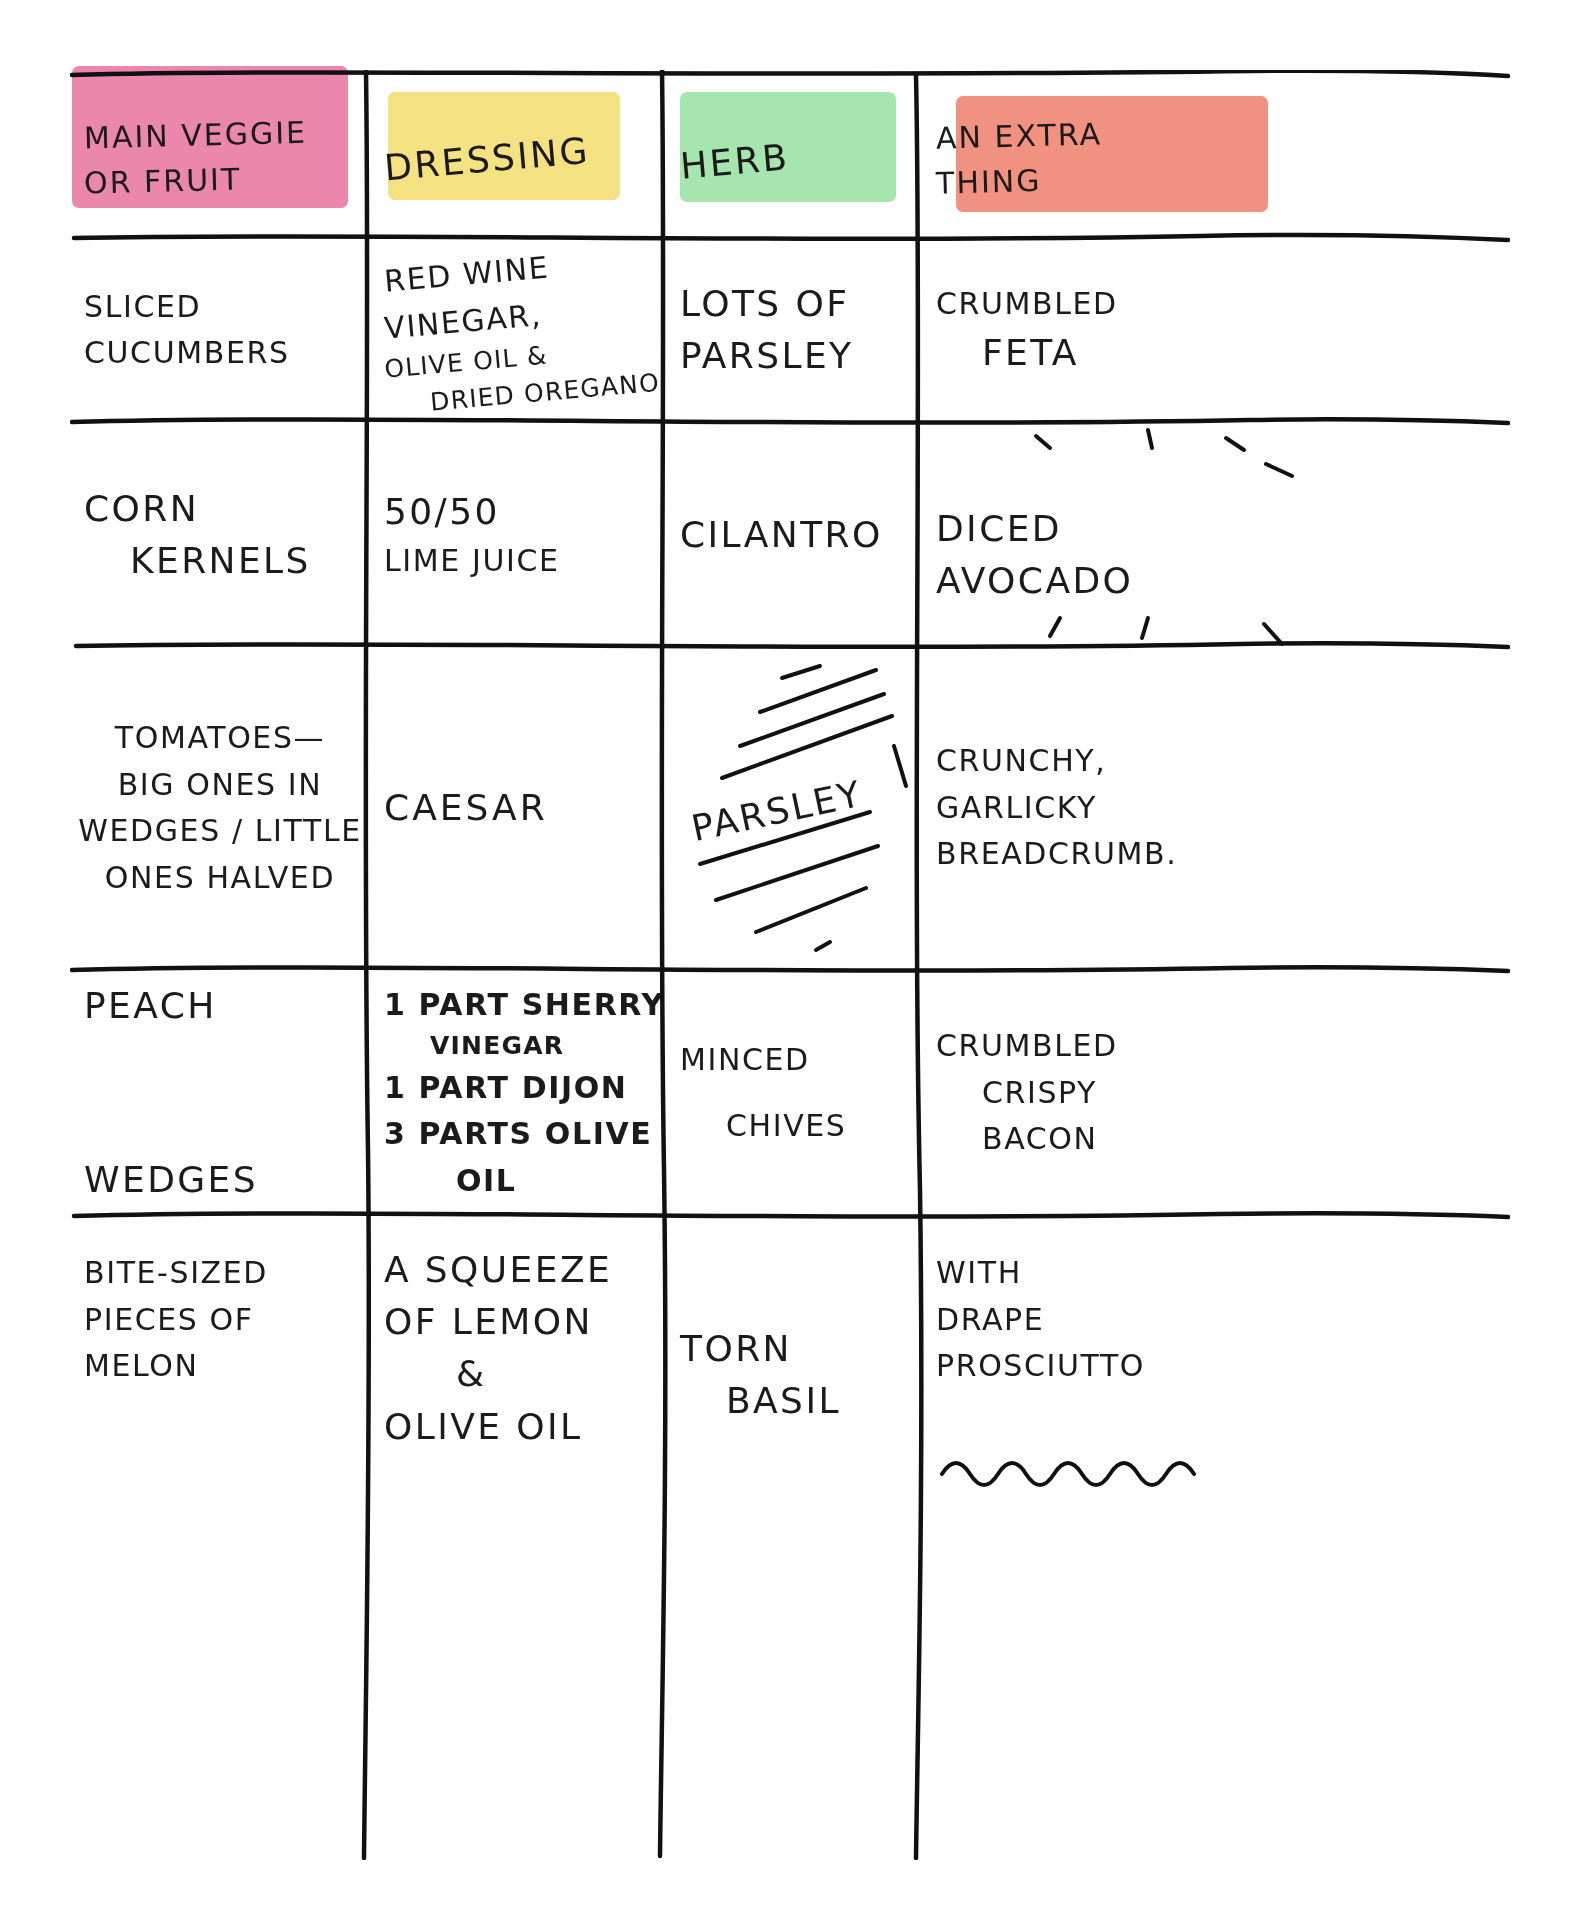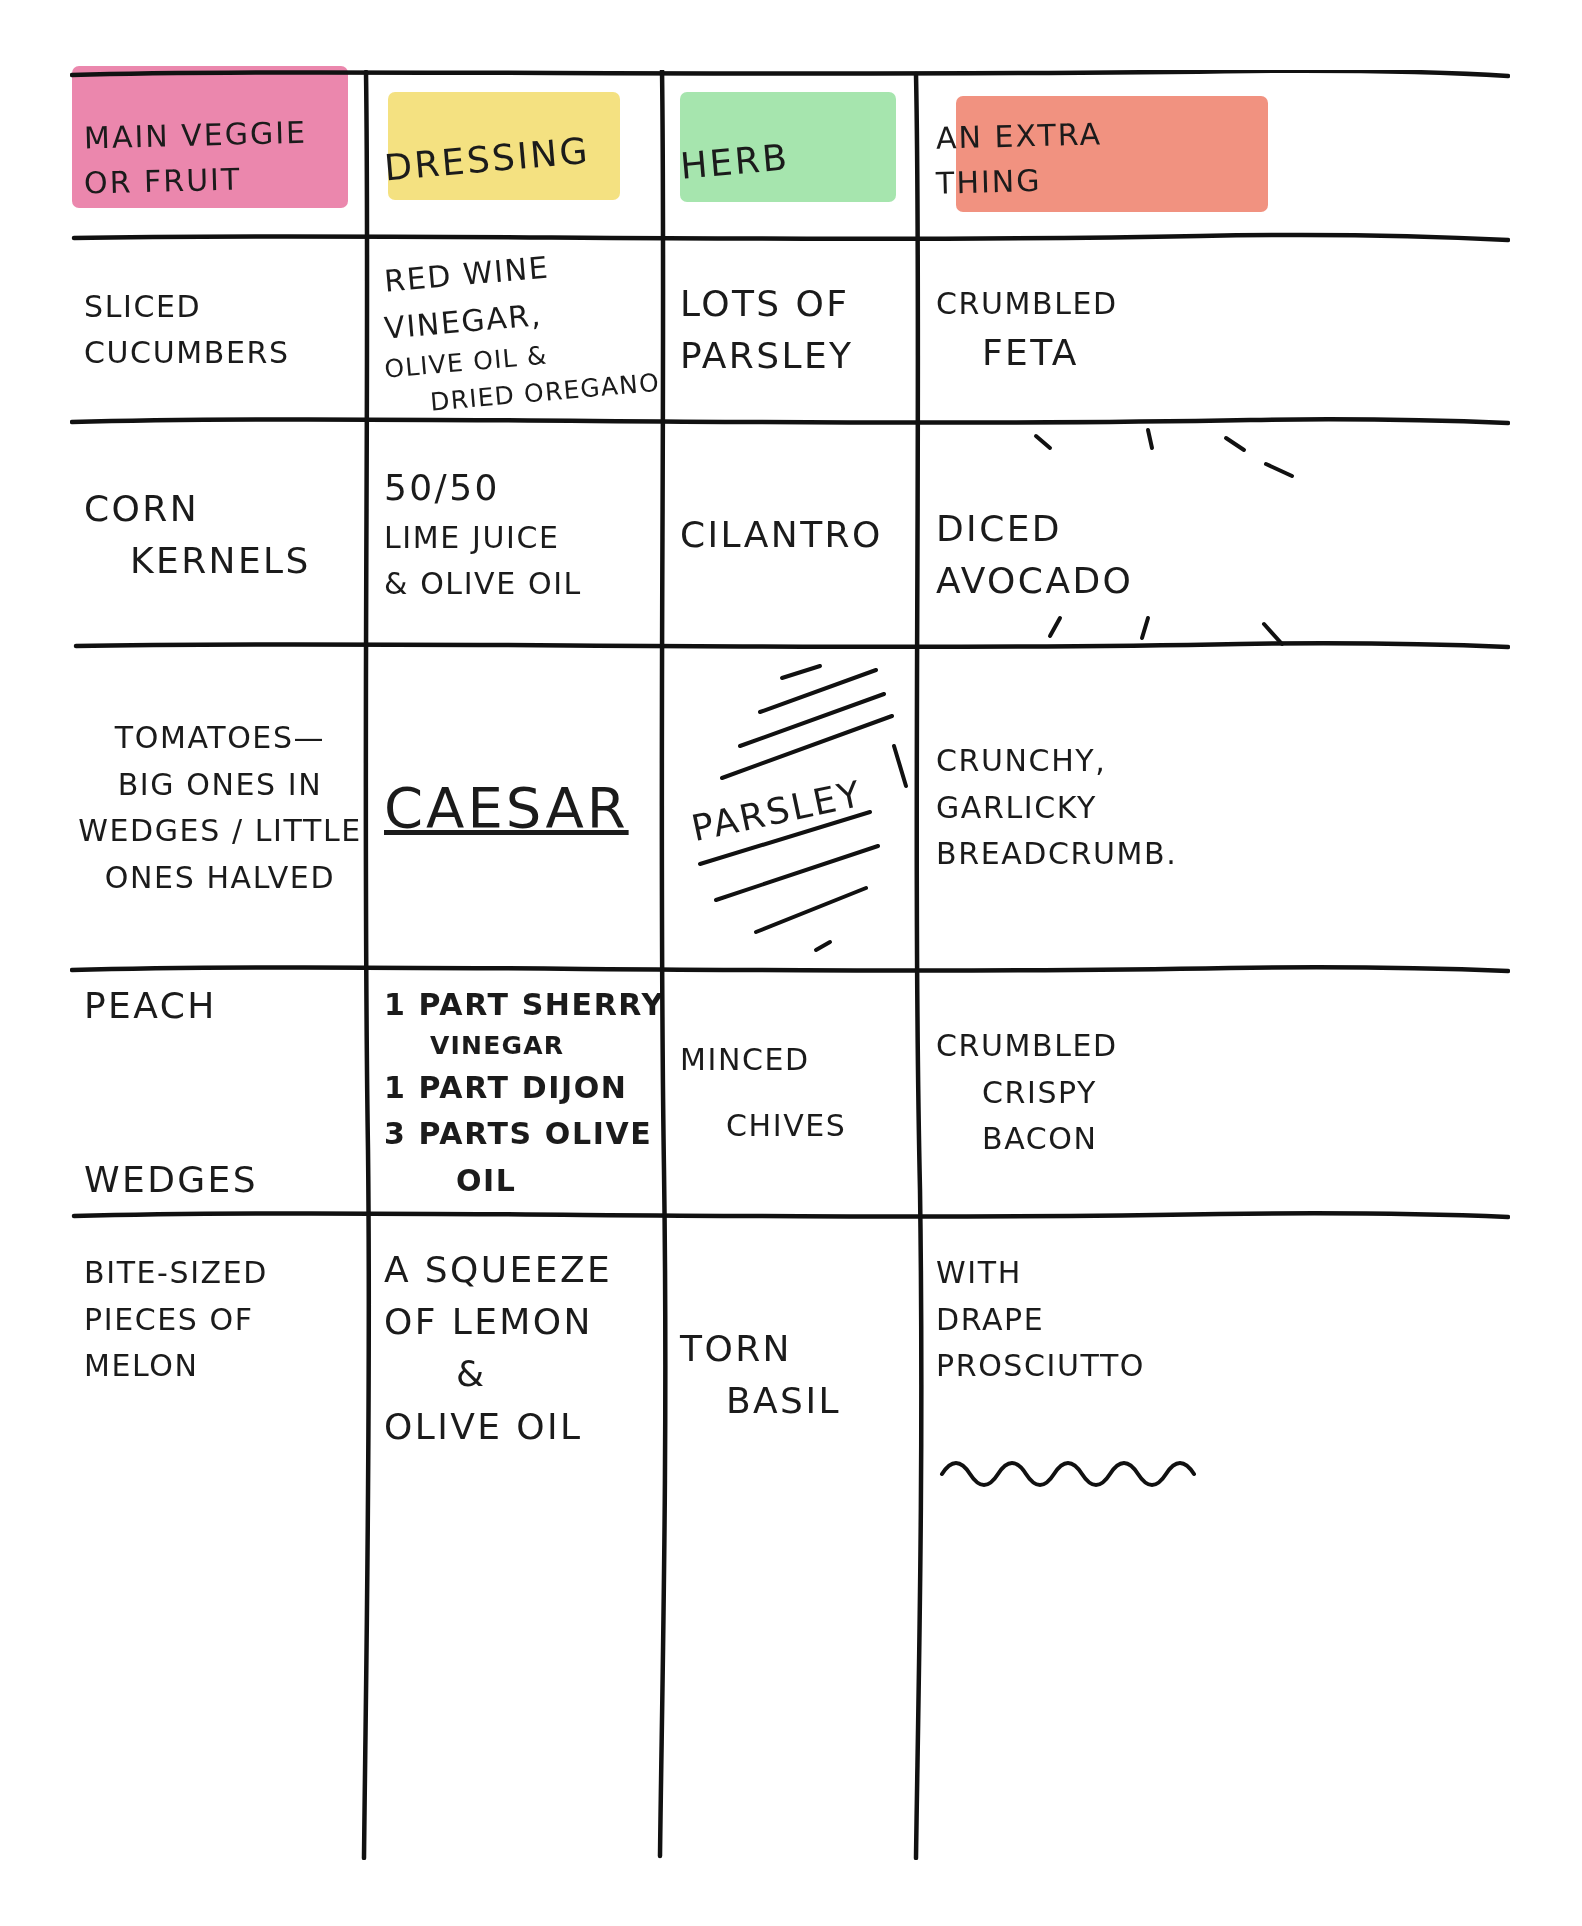--- a/index.html
+++ b/index.html
@@ -176,21 +176,20 @@
         <span class="hand mid-text line indent-1">FETA</span>
       </div>
 
       <div class="cell" style="left:4px; top:356px; width:292px; height:218px;">
         <span class="hand mid-text line">CORN</span>
         <span class="hand mid-text line indent-1">KERNELS</span>
       </div>
       <div class="cell" style="left:304px; top:356px; width:290px; height:218px;">
         <span class="hand mid-text line">50/50</span>
         <span class="hand body-text line">LIME JUICE</span>
-        <span class="hand body-text line">&amp; OLIVE OIL</span>
       </div>
       <div class="cell" style="left:600px; top:356px; width:248px; height:218px;">
         <span class="hand mid-text line">CILANTRO</span>
       </div>
       <div class="cell" style="left:856px; top:376px; width:300px; height:218px;">
         <span class="hand mid-text line">DICED</span>
         <span class="hand mid-text line">AVOCADO</span>
       </div>
       <svg class="scribble" style="left:960px; top:352px; width:300px; height:240px;" viewBox="0 0 300 240">
         <g stroke="#111111" stroke-width="4" fill="none" stroke-linecap="round">
@@ -204,21 +203,21 @@
         </g>
       </svg>
 
       <div class="cell" style="left:4px; top:580px; width:292px; height:316px;align-items:center;">
         <span class="hand body-text line">TOMATOES—</span>
         <span class="hand body-text line">BIG ONES IN</span>
         <span class="hand body-text line">WEDGES / LITTLE</span>
         <span class="hand body-text line">ONES  HALVED</span>
       </div>
       <div class="cell" style="left:304px; top:580px; width:290px; height:316px;">
-        <span class="hand big-text line" style="font-size:56px;text-decoration:underline;">CAESAR</span>
+        <span class="hand big-text line" style="font-size:36px;">CAESAR</span>
       </div>
       <div class="cell" style="left:600px; top:580px; width:248px; height:316px; justify-content:center;">
         <span class="hand mid-text line rot-up" style="padding-left:10px;">PARSLEY</span>
       </div>
       <svg class="scribble" style="left:600px; top:580px; width:250px; height:316px;" viewBox="0 0 250 316">
         <g stroke="#111111" stroke-width="4" fill="none" stroke-linecap="round">
           <path d="M112,28 L150,16"></path>
           <path d="M90,62 L206,20"></path>
           <path d="M70,96 L214,44"></path>
           <path d="M52,128 L222,66"></path>

